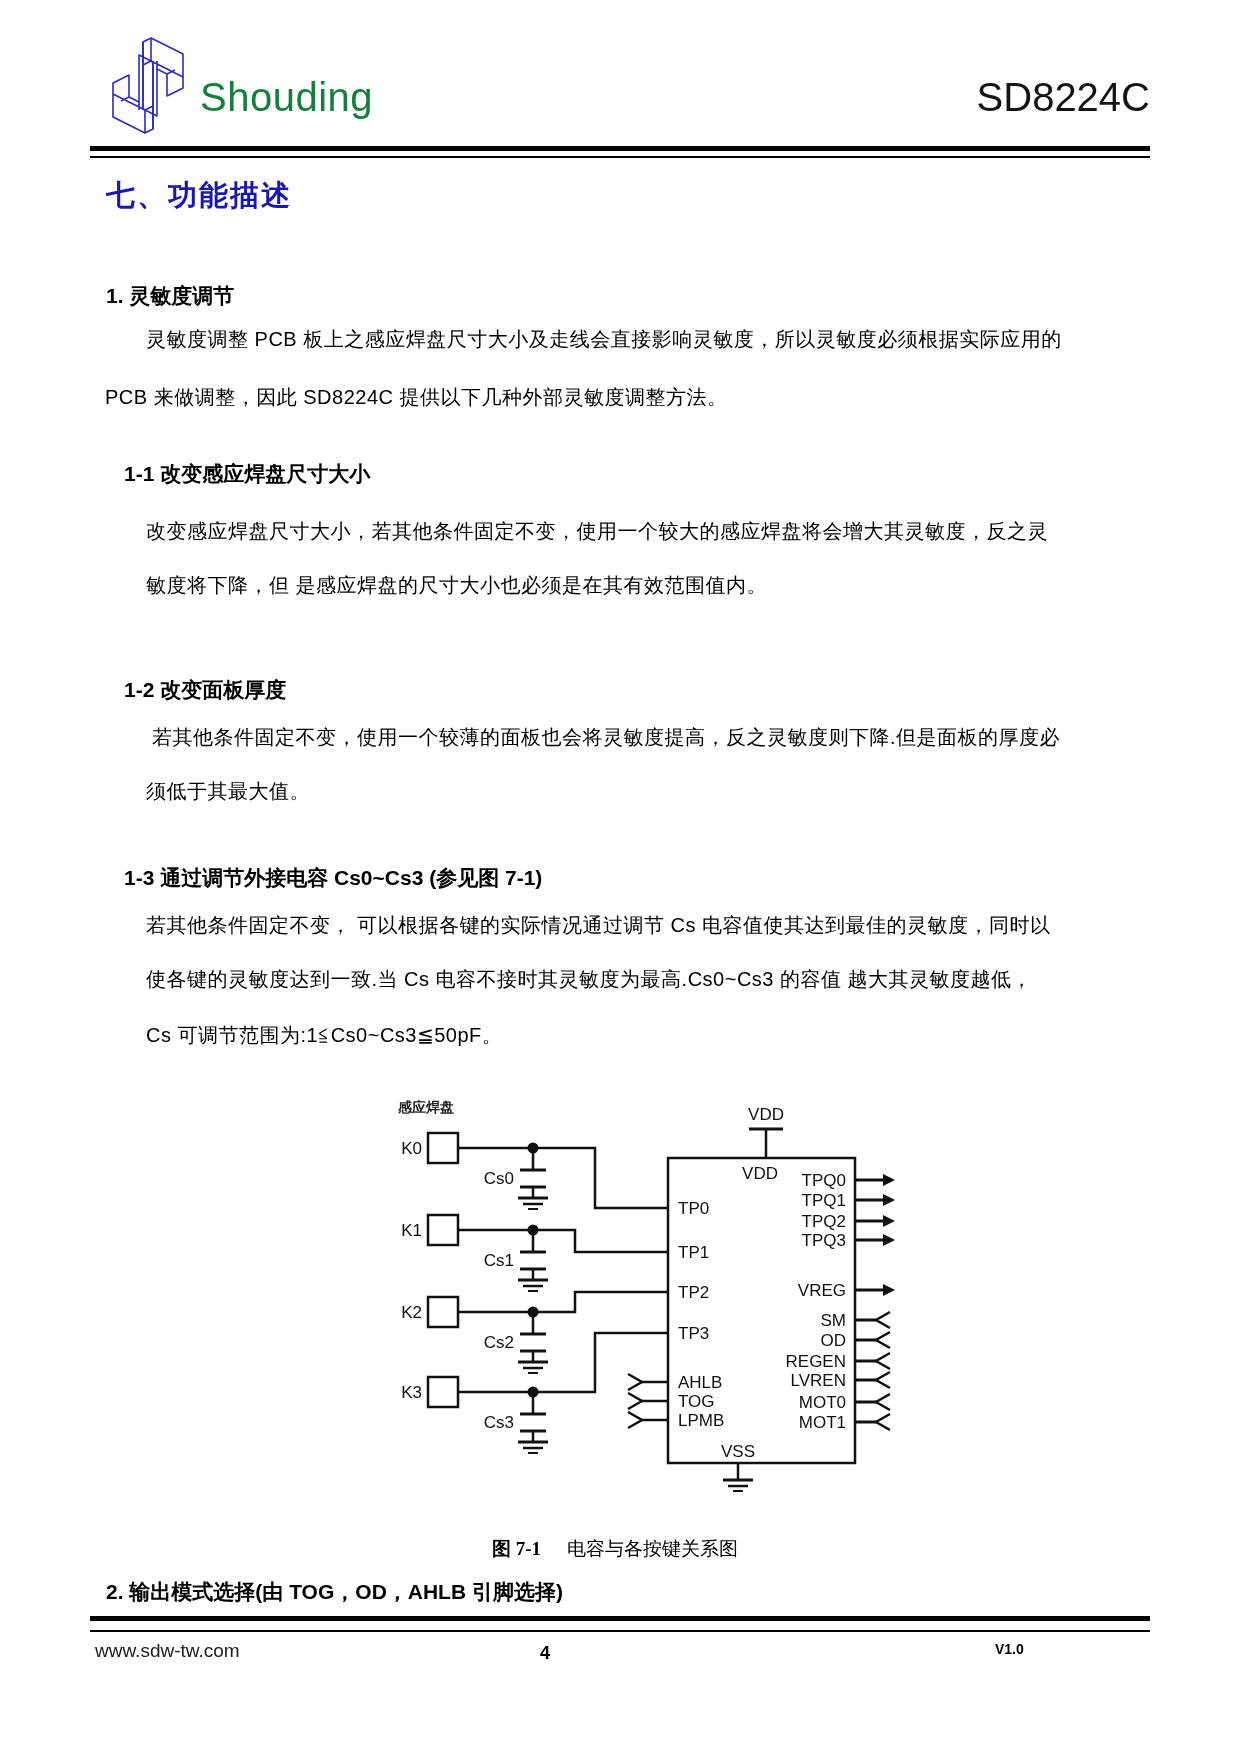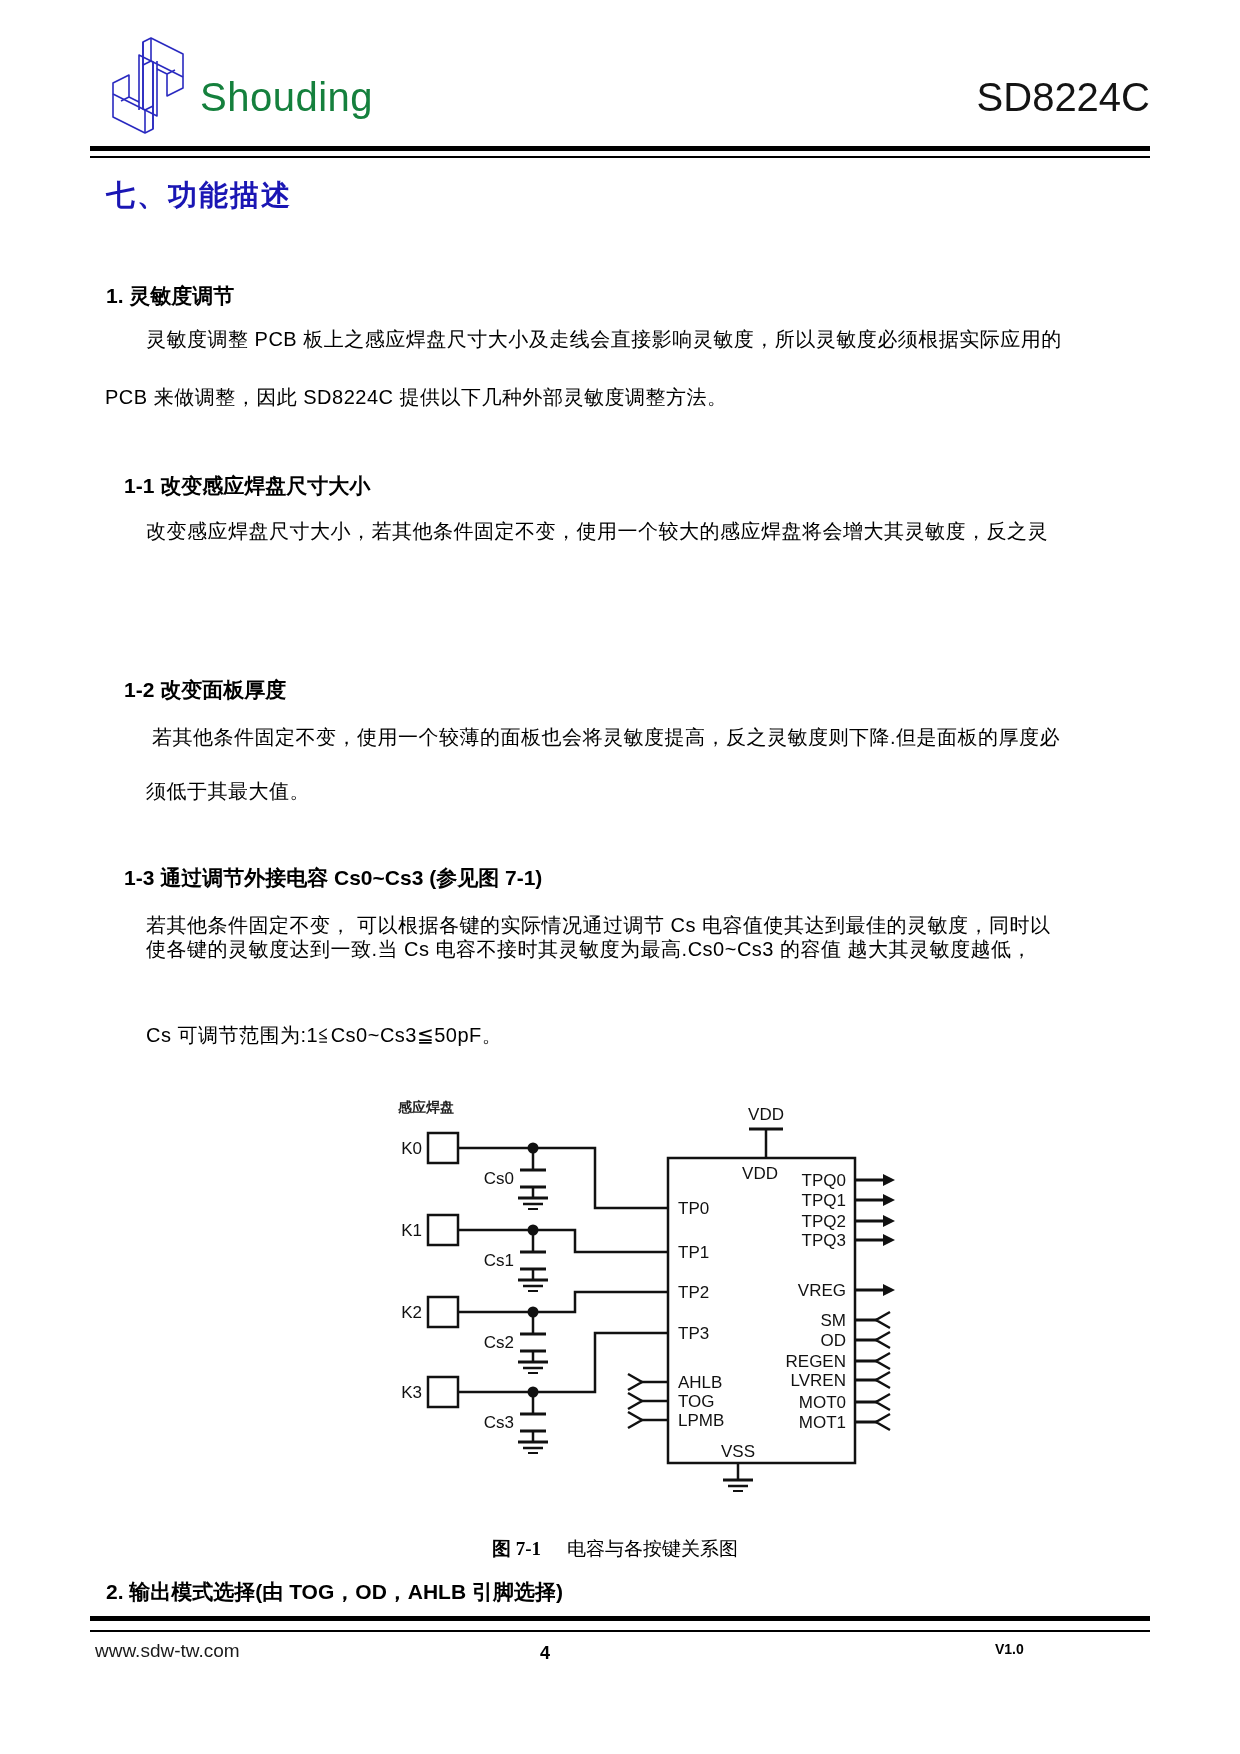--- a/index.html
+++ b/index.html
@@ -44,30 +44,31 @@
   <div class="abs part" style="right:90px;top:75px;">SD8224C</div>
   <div class="abs rule" style="left:90px;top:146px;width:1060px;height:5px;"></div>
   <div class="abs rule" style="left:90px;top:156px;width:1060px;height:2px;"></div>
 
   <div class="abs title" style="left:106px;top:176px;">七、功能描述</div>
 
   <div class="abs h1" style="left:106px;top:282px;">1.  灵敏度调节</div>
   <div class="abs body-line" style="left:146px;top:326px;">灵敏度调整 PCB 板上之感应焊盘尺寸大小及走线会直接影响灵敏度，所以灵敏度必须根据实际应用的</div>
   <div class="abs body-line" style="left:105px;top:384px;">PCB 来做调整，因此 SD8224C 提供以下几种外部灵敏度调整方法。</div>
 
-  <div class="abs h2" style="left:124px;top:472px;">1-1  改变感应焊盘尺寸大小</div>
+  <div class="abs h2" style="left:124px;top:460px;">1-1  改变感应焊盘尺寸大小</div>
   <div class="abs body-line" style="left:146px;top:518px;">改变感应焊盘尺寸大小，若其他条件固定不变，使用一个较大的感应焊盘将会增大其灵敏度，反之灵</div>
+  <div class="abs body-line" style="left:146px;top:572px;">敏度将下降，但 是感应焊盘的尺寸大小也必须是在其有效范围值内。</div>
 
   <div class="abs h2" style="left:124px;top:676px;">1-2  改变面板厚度</div>
   <div class="abs body-line" style="left:152px;top:724px;">若其他条件固定不变，使用一个较薄的面板也会将灵敏度提高，反之灵敏度则下降.但是面板的厚度必</div>
   <div class="abs body-line" style="left:146px;top:778px;">须低于其最大值。</div>
 
   <div class="abs h2" style="left:124px;top:864px;">1-3  通过调节外接电容 Cs0~Cs3 (参见图 7-1)</div>
   <div class="abs body-line" style="left:146px;top:912px;">若其他条件固定不变， 可以根据各键的实际情况通过调节 Cs 电容值使其达到最佳的灵敏度，同时以</div>
-  <div class="abs body-line" style="left:146px;top:936px;">使各键的灵敏度达到一致.当 Cs 电容不接时其灵敏度为最高.Cs0~Cs3 的容值 越大其灵敏度越低，</div>
+  <div class="abs body-line" style="left:146px;top:966px;">使各键的灵敏度达到一致.当 Cs 电容不接时其灵敏度为最高.Cs0~Cs3 的容值 越大其灵敏度越低，</div>
   <div class="abs body-line" style="left:146px;top:1022px;">Cs 可调节范围为:1≦Cs0~Cs3≦50pF。</div>
 
   <svg class="abs" style="left:330px;top:1060px;" width="570" height="440" viewBox="0 0 570 440">
 
     <text x="68" y="52" class="dlabel">感应焊盘</text>
 
     <g>
       <rect x="98" y="73" width="30" height="30" class="boxline"></rect>
       <text x="92" y="94" text-anchor="end" class="dtext">K0</text>
     </g>

